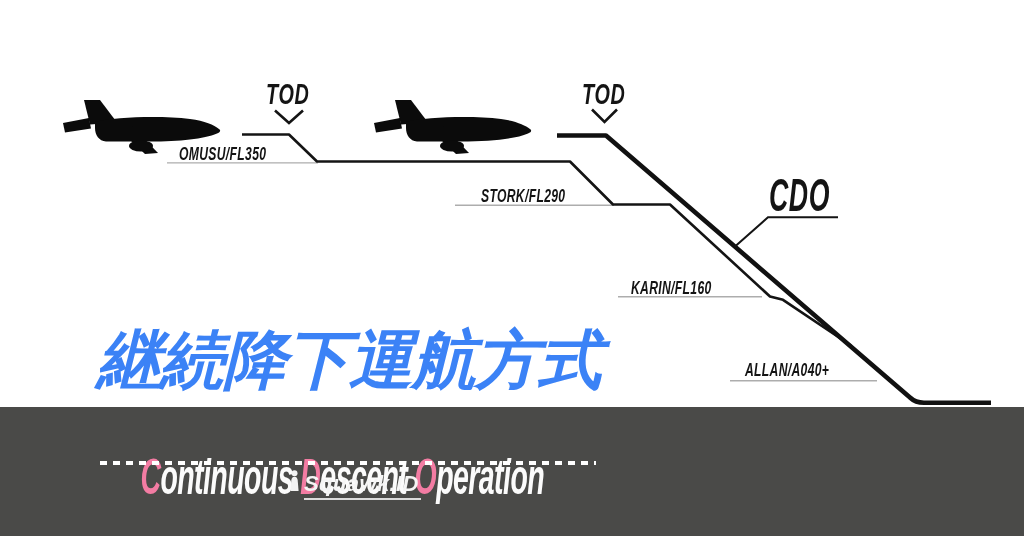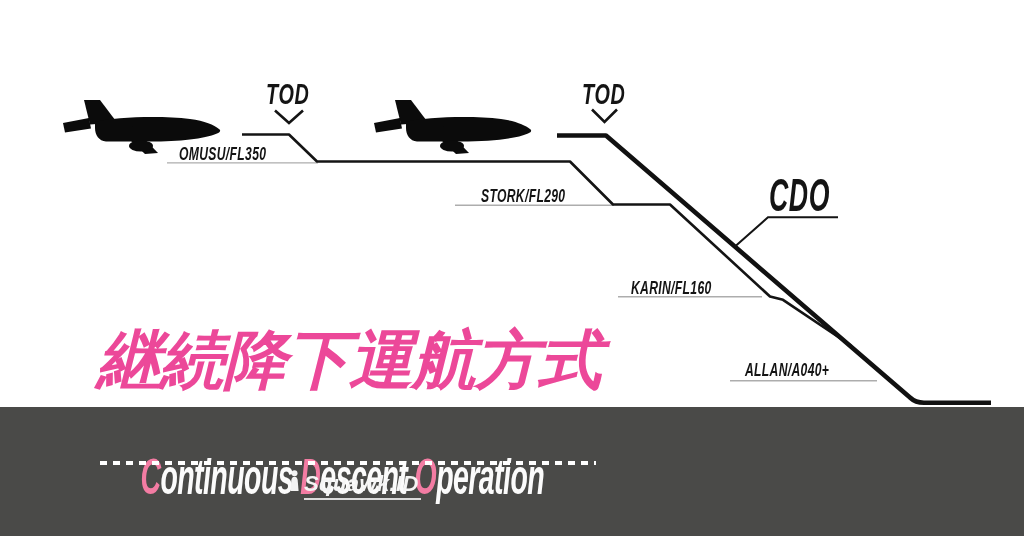--- a/index.html
+++ b/index.html
@@ -18,21 +18,21 @@
     font-weight:bold;
     line-height:1;
     white-space:nowrap;
     transform-origin:left top;
   }
   .tod{font-size:30px;transform:scaleX(0.66);letter-spacing:1px;}
   .cdo-lbl{font-size:46px;transform:scaleX(0.58);letter-spacing:1px;}
   .wp{font-size:19px;transform:scaleX(0.64);letter-spacing:0.5px;}
   .jp-title{
     position:absolute;left:97px;top:328px;
-    font-size:64px;font-weight:900;color:#ec4899;
+    font-size:64px;font-weight:900;color:#3b82f6;
     letter-spacing:-1px;line-height:1;white-space:nowrap;
   }
   .band{
     position:absolute;left:0;top:407px;width:1024px;height:129px;
     background:#4a4a48;
   }
   .subtitle{
     position:absolute;left:111px;top:402px;
     font-size:50px;font-weight:bold;line-height:1;
     letter-spacing:-1px;white-space:pre;

